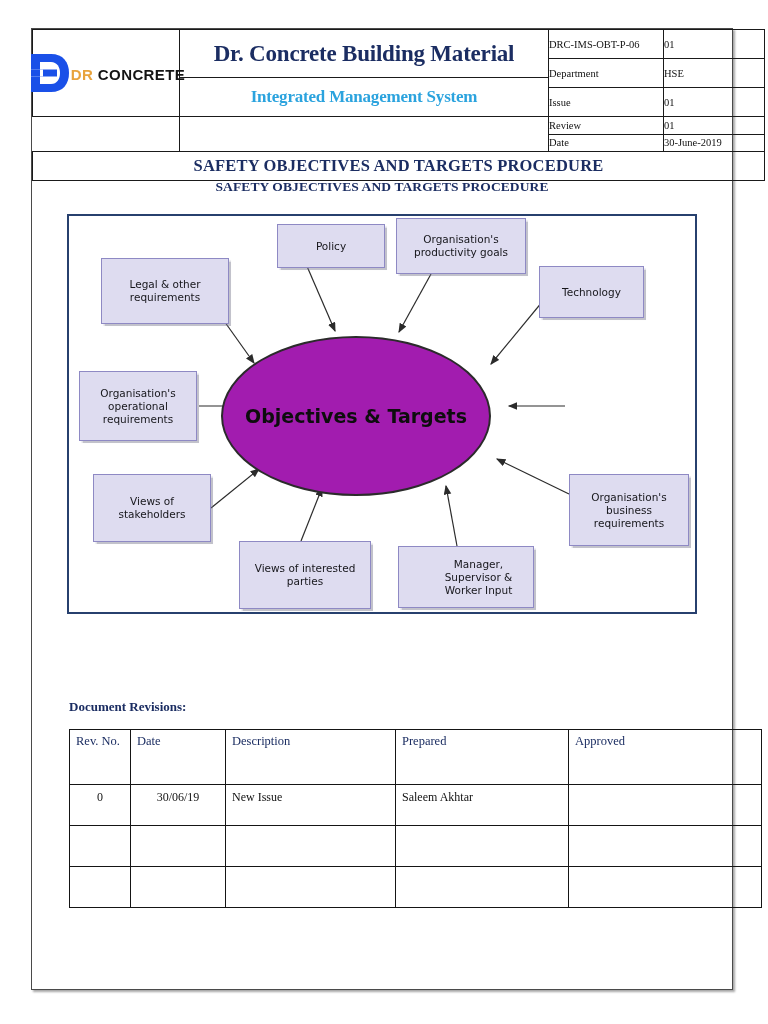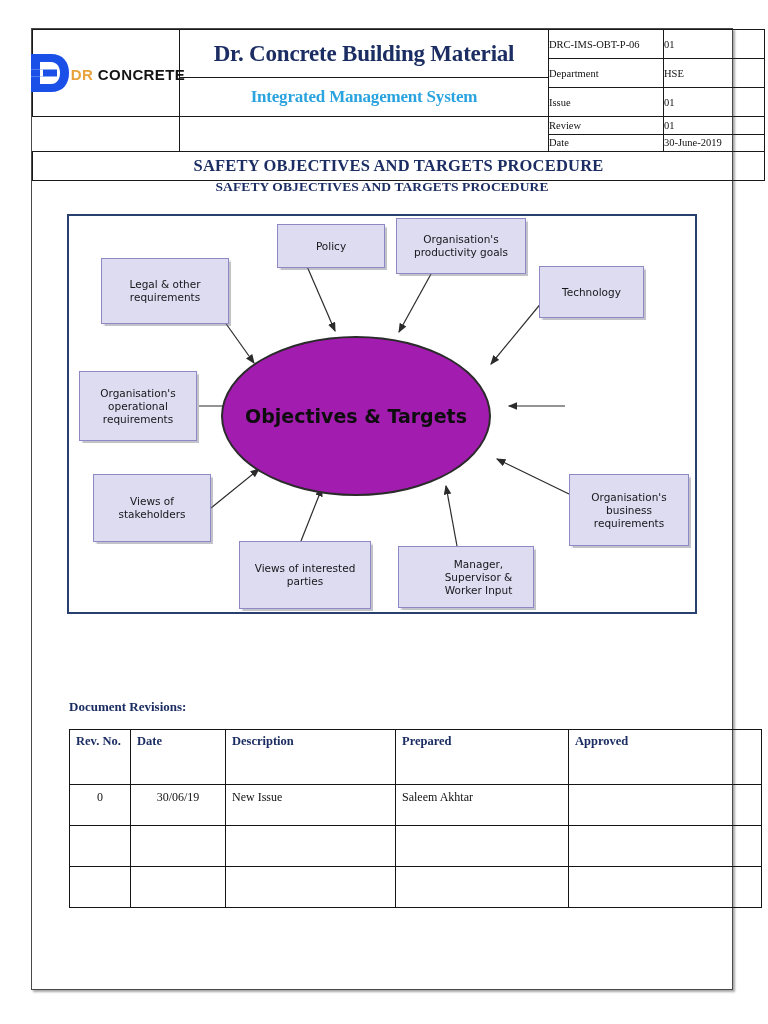--- a/index.html
+++ b/index.html
@@ -160,21 +160,21 @@
     width: 627px;
     border-collapse: collapse;
     table-layout: fixed;
   }
   .rev-table th, .rev-table td {
     border: 1px solid #151515;
     font-family: "Liberation Serif", serif;
   }
   .rev-table th {
     font-size: 12.5px;
-    font-weight: bold;
+    font-weight: normal;
     color: #1b2d62;
     text-align: left;
     padding: 4px 6px;
     height: 46px;
     vertical-align: top;
   }
   .rev-table td {
     font-size: 12px;
     color: #111111;
     padding: 5px 6px;

